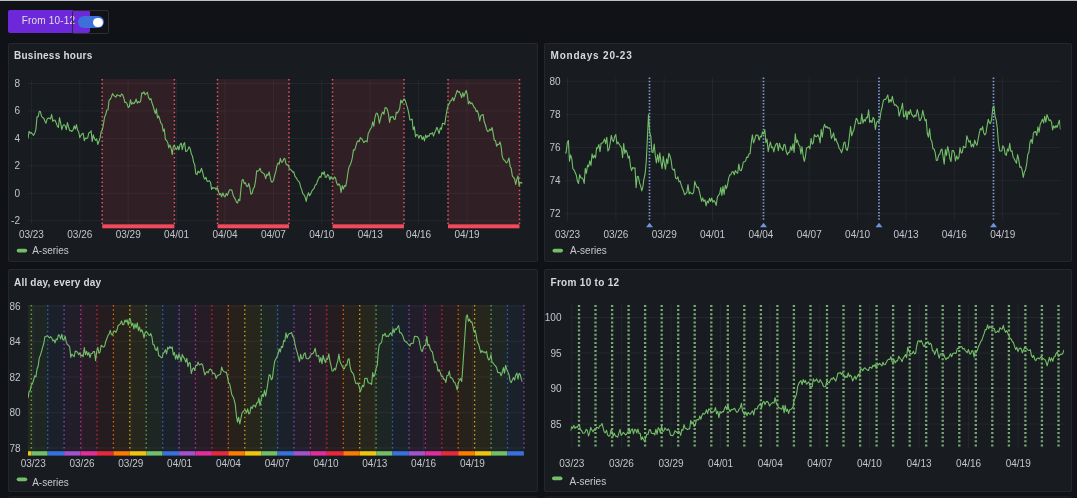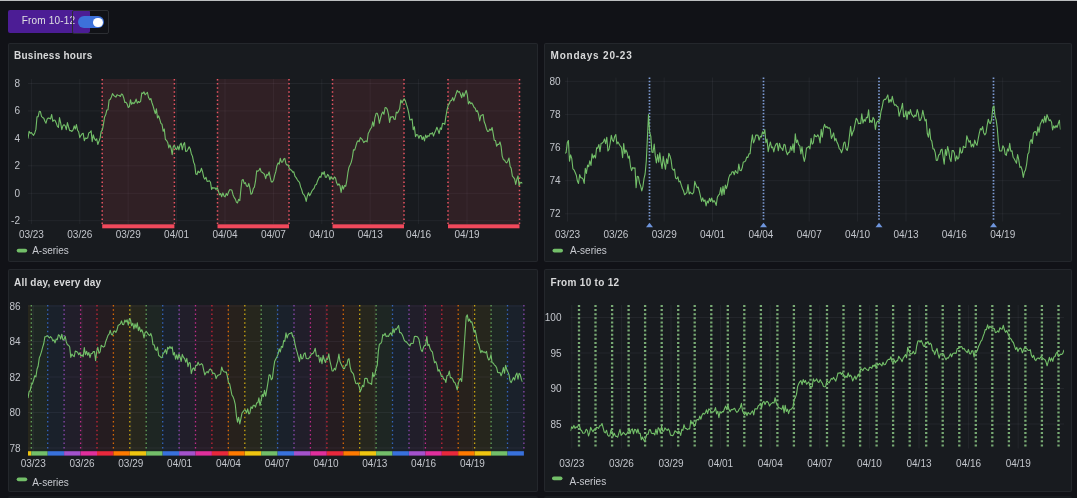--- a/index.html
+++ b/index.html
@@ -1,19 +1,19 @@
 <!DOCTYPE html>
 <html><head><meta charset="utf-8"><style>
 html,body{margin:0;padding:0;background:#111217;width:1080px;height:498px;overflow:hidden;font-family:"Liberation Sans",sans-serif;}
 #page{position:relative;width:1080px;height:498px;background:#111217;}
 .panel{position:absolute;background:#181b1f;border:1px solid rgba(204,204,220,0.07);border-radius:2px;box-sizing:border-box;}
 .panel svg{position:absolute;left:-1px;top:-1px;}
 .topline{position:absolute;left:0;top:0;width:1080px;height:1px;background:#bcbec0;}
 .rightstrip{position:absolute;right:0;top:0;width:3px;height:498px;background:#ffffff;}
-.ctl-label{position:absolute;left:7.5px;top:10px;width:82px;height:22.5px;background:#4c1d95;border-radius:2px;color:#dfe0e2;font-size:10px;font-weight:normal;line-height:22.5px;text-align:center;letter-spacing:0.2px;}
+.ctl-label{position:absolute;left:7.5px;top:10px;width:82px;height:22.5px;background:#6d28d9;border-radius:2px;color:#dfe0e2;font-size:10px;font-weight:normal;line-height:22.5px;text-align:center;letter-spacing:0.2px;}
 .ctl-toggle{position:absolute;left:71.8px;top:10.3px;width:37.4px;height:23.4px;border:1px solid #2c2e33;border-radius:2px;box-sizing:border-box;}
 .pill{position:absolute;left:5.6px;top:5.2px;width:25.6px;height:12px;border-radius:6px;background:#3D71D9;}
 .knob{position:absolute;right:1px;top:1.2px;width:9.6px;height:9.6px;border-radius:50%;background:#ffffff;}
 .sliver{position:absolute;top:495.5px;height:2.5px;background:#181b1f;border-radius:2px 2px 0 0;}
 </style></head>
 <body>
 <div id="page">
 <div class="panel" style="left:8px;top:42.5px;width:529.5px;height:219px">
       <svg width="529.5" height="219" viewBox="0 0 529.5 219" font-family="Liberation Sans, sans-serif">
         <clipPath id="c1">

